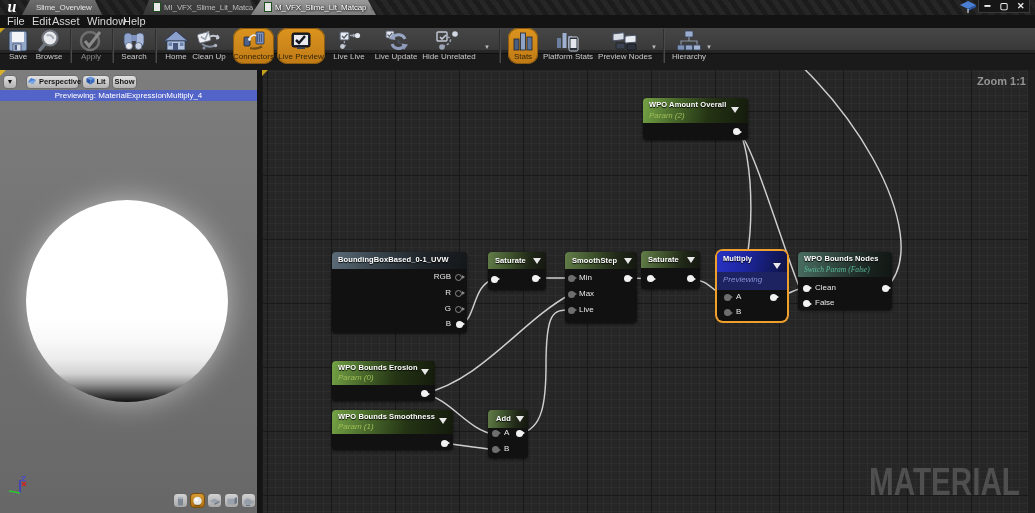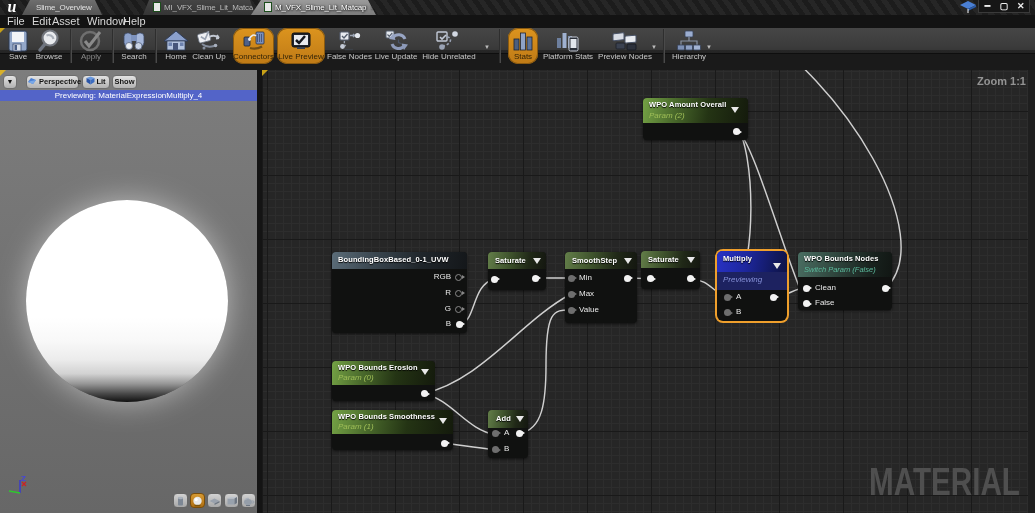--- a/index.html
+++ b/index.html
@@ -84,21 +84,21 @@
   text-shadow:0 1px 1px #000; letter-spacing:0.1px; }
 .hdr .s { position:absolute; left:6px; font-size:8px; font-style:italic; white-space:nowrap; }
 .hdr.green { background:linear-gradient(100deg, #74a245 0%, #4a6a2c 30%, #243414 62%, #141a0c 100%); }
 .hdr.green2 { background:linear-gradient(100deg, #637e49 0%, #3e522c 38%, #202817 70%, #141710 100%); }
 .hdr.steel { background:linear-gradient(100deg, #5b6c78 0%, #39454e 32%, #20262b 65%, #14171a 100%); }
 .hdr.teal  { background:linear-gradient(100deg, #4a6e62 0%, #2e443c 42%, #18211d 78%, #111613 100%); }
 .hdr.blue { background:linear-gradient(100deg, #2832c4 0%, #1e27a0 40%, #121960 80%, #0f1447 100%); border-radius:5px 5px 0 0; }
 .prevband { position:absolute; left:0; top:21px; width:100%; height:18px; background:#1d2260;
   color:#8691d8; font-style:italic; font-size:8px; padding:3px 0 0 6px; }
 .subgreen { color:#a0bf58; }
-.subteal { color:#5cbb9d; }
+.subteal { color:#5cbb9d;font-family:Liberation Serif, serif; }
 .dd { position:absolute; width:0; height:0; border-left:4.5px solid transparent; border-right:4.5px solid transparent;
   border-top:6px solid #e8e8e8; }
 .pin { position:absolute; width:7px; height:7px; border-radius:50%; }
 .pin::after { content:''; position:absolute; left:6px; top:1.5px; width:0; height:0;
   border-top:2px solid transparent; border-bottom:2px solid transparent; border-left:3px solid; }
 .pin.w { background:#f2f2f2; } .pin.w::after { border-left-color:#f2f2f2; }
 .pin.g { background:#6e6e6e; } .pin.g::after { border-left-color:#6e6e6e; }
 .pin.h { background:transparent; border:1px solid #888; } .pin.h::after { border-left-color:#888; left:6px; top:0.5px;}
 .plabel { position:absolute; color:#e8e8e8; font-size:8px; white-space:nowrap; }
 </style>
@@ -215,21 +215,21 @@
     <div class="tbtn" style="left:327px;width:44px">
       <svg class="ticon" width="26" height="24" viewBox="0 0 26 24">
         <rect x="4" y="3" width="9" height="8" rx="1" fill="#e8ebf0" stroke="#555e6e" stroke-width="1.2"></rect>
         <path d="M6 7 l2 2 l3.5 -4" stroke="#555e6e" stroke-width="1.4" fill="none"></path>
         <path d="M14 6.5 h4.5 m-1.5 -1.5 l2 1.5 l-2 1.5" stroke="#9aa3b2" stroke-width="1.3" fill="none"></path>
         <circle cx="21.5" cy="6.5" r="2.6" fill="#e4e8ee"></circle>
         <path d="M8.5 12 q-1 5 3 5.5" stroke="#9aa3b2" stroke-width="1.3" fill="none" stroke-dasharray="2 1.6"></path>
         <circle cx="6.5" cy="17.5" r="2.4" fill="#c3cad6"></circle>
         <path d="M9 20.5 h8" stroke="#3c4148" stroke-width="1.4"></path>
         </svg>
-      <span class="tlabel">False Nodes</span>
+      <span class="tlabel">Live Live</span>
       </div>
     <div class="tbtn" style="left:372px;width:48px">
       <svg class="ticon" width="24" height="24" viewBox="0 0 24 24">
         <rect x="2" y="2" width="8" height="7" rx="1" fill="#e4e8ee" stroke="#555e6e" stroke-width="1"></rect>
         <path d="M3.5 5.5 l1.8 1.8 l3 -3.5" stroke="#555e6e" stroke-width="1.2" fill="none"></path>
         <path d="M21 10 A7 7 0 0 0 9 8.5" stroke="#98a5c4" stroke-width="3" fill="none"></path>
         <path d="M8 15 A7 7 0 0 0 20 17" stroke="#8d9ab9" stroke-width="3" fill="none"></path>
         <polygon points="9,4.5 11.5,11 5,10" fill="#98a5c4"></polygon>
         <polygon points="20,21 17.5,14.5 24,15.5" fill="#8d9ab9"></polygon>
         <path d="M14.5 10.5 v3 l2.5 1" stroke="#4a5468" stroke-width="1.2" fill="none"></path>
@@ -385,21 +385,21 @@
       <div class="node" style="left:303px;top:182px;width:72px;height:71px">
         <div class="hdr green2" style="height:17px">
             <span class="t" style="top:4px;left:7px">SmoothStep</span>
             <div class="dd" style="right:5px;top:6px"></div>
           </div>
         <div class="pin g" style="left:2.5px;top:22.5px"></div>
           <span class="plabel" style="left:14px;top:20.5px">Min</span>
         <div class="pin g" style="left:2.5px;top:38.5px"></div>
           <span class="plabel" style="left:14px;top:36.5px">Max</span>
         <div class="pin g" style="left:2.5px;top:54.5px"></div>
-          <span class="plabel" style="left:14px;top:52.5px">Value</span>
+          <span class="plabel" style="left:14px;top:52.5px">Live</span>
         <div class="pin w" style="left:58.5px;top:22.5px"></div>
       </div>
 
       <div class="node" style="left:379px;top:181px;width:59px;height:38px">
         <div class="hdr green2" style="height:17px">
             <span class="t" style="top:4px;left:7px">Saturate</span>
             <div class="dd" style="right:5px;top:6px"></div>
           </div>
         <div class="pin w" style="left:5.5px;top:24px"></div>
         <div class="pin w" style="left:45.5px;top:24px"></div>

